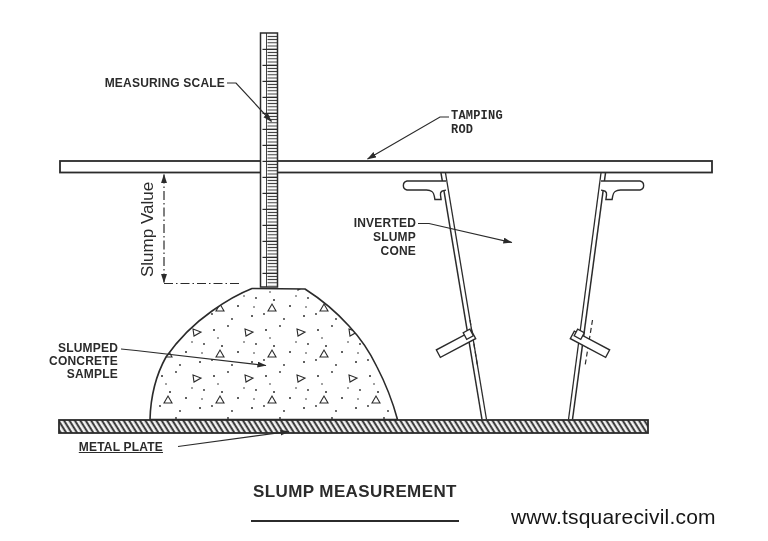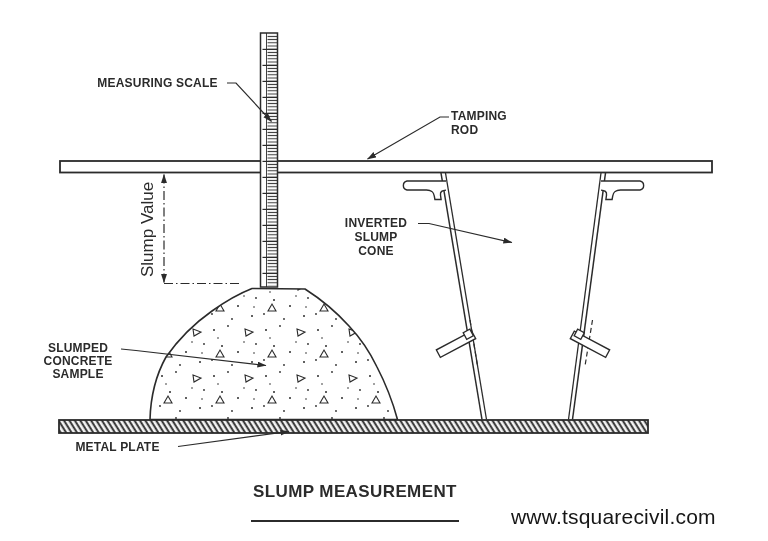--- a/index.html
+++ b/index.html
@@ -5,21 +5,21 @@
   html,body{margin:0;padding:0;background:#ffffff;}
   .page{
     position:relative;width:768px;height:541px;background:#ffffff;
     font-family:"Liberation Sans",sans-serif;color:#2b2b2b;overflow:hidden;
   }
   .drawing{position:absolute;left:0;top:0;}
   .lbl{
     position:absolute;font-size:12px;font-weight:bold;line-height:14px;
     letter-spacing:.2px;color:#2b2b2b;white-space:pre-line;
   }
-  .lbl.right{text-align:center;}
+  .lbl.right{text-align:right;}
   .slump-value{
     position:absolute;left:138px;top:176px;width:24px;height:107px;
     writing-mode:vertical-rl;transform:rotate(180deg);text-align:center;
     font-size:17px;font-weight:normal;color:#2b2b2b;white-space:nowrap;
   }
   .title{
     position:absolute;left:251px;top:482px;font-size:17px;font-weight:bold;
     letter-spacing:.4px;color:#2b2b2b;border-bottom:2px solid #2b2b2b;
     padding:0 2px 18px 2px;
   }
@@ -120,31 +120,31 @@
       <polyline points="227,83 236,83 271.5,121.5" marker-end="url(#ah)"></polyline>
       <polyline points="449,117 440,117 367.5,159" marker-end="url(#ah)"></polyline>
       <polyline points="418,223.5 429,223.5 512,242.5" marker-end="url(#ah)"></polyline>
       <polyline points="121,349 136,350.5 266,365.5" marker-end="url(#ah)"></polyline>
       <polyline points="178,446.5 289,431.5" marker-end="url(#ah)"></polyline>
     </g>
   </svg>
 
   <div class="lbl right" style="left:90px;top:76px;width:135px;">MEASURING SCALE</div>
 
-  <div class="lbl" style="left:451px;top:109px;width:80px;">TAMPING
+  <div class="lbl" style="left:451px;top:109px;width:80px;font-family:Liberation Mono, monospace;">TAMPING
 ROD</div>
 
   <div class="slump-value">Slump Value</div>
 
   <div class="lbl right" style="left:38px;top:342px;width:80px;line-height:13px;">SLUMPED
 CONCRETE
 SAMPLE</div>
 
   <div class="lbl right" style="left:336px;top:216px;width:80px;">INVERTED
 SLUMP
 CONE</div>
 
-  <div class="lbl right" style="left:60px;top:440px;width:115px;">METAL PLATE</div>
+  <div class="lbl right" style="left:48px;top:440px;width:115px;text-decoration:underline;">METAL PLATE</div>
 
   <div class="title">SLUMP MEASUREMENT</div>
 
   <div class="watermark">www.tsquarecivil.com</div>
 </div>
 
 </body></html>

